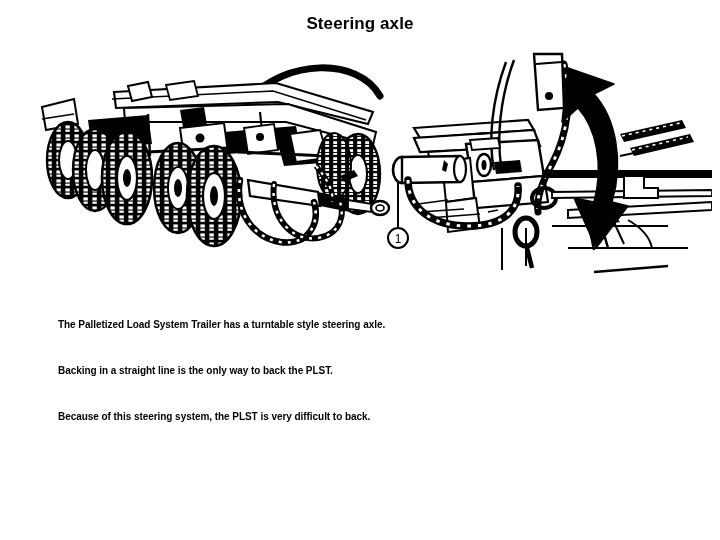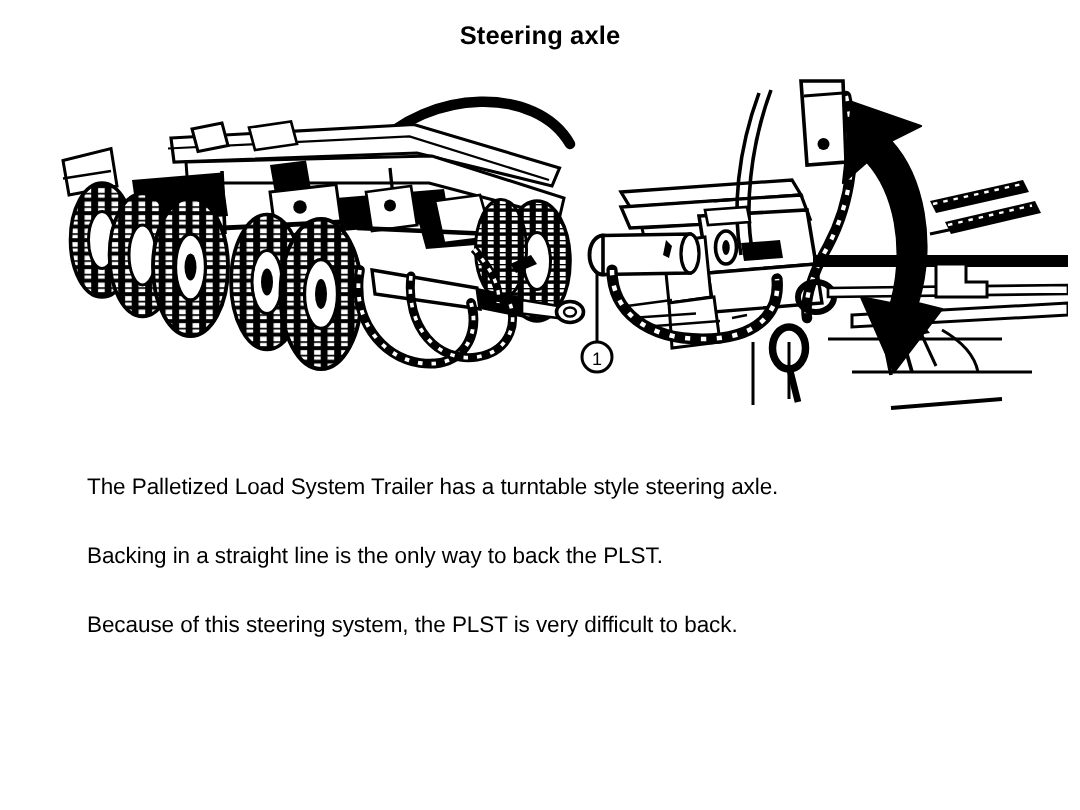--- a/index.html
+++ b/index.html
@@ -55,22 +55,22 @@
   }
 
   
   #body-text {
     position: absolute;
     left: 58px;
     top: 316px;
     width: 620px;
   }
   .body-line {
-    font-size: 15px;
-    font-weight: normal;
+    font-size: 10px;
+    font-weight: bold;
     line-height: 17px;
     color: #000000;
     margin: 0 0 29px 0;
     white-space: nowrap;
     letter-spacing: -0.05px;
   }
   .body-line:last-child { margin-bottom: 0; }
 </style>
 </head>
 <body>

